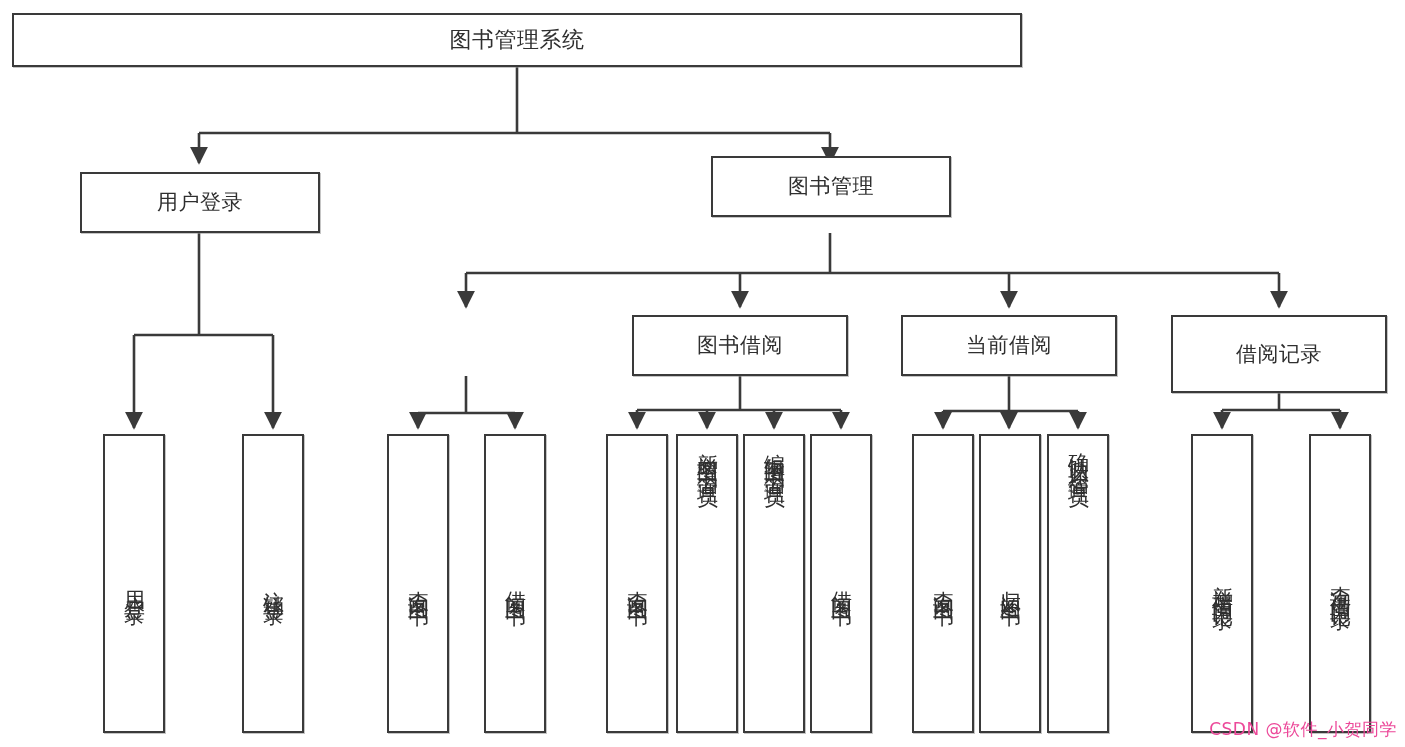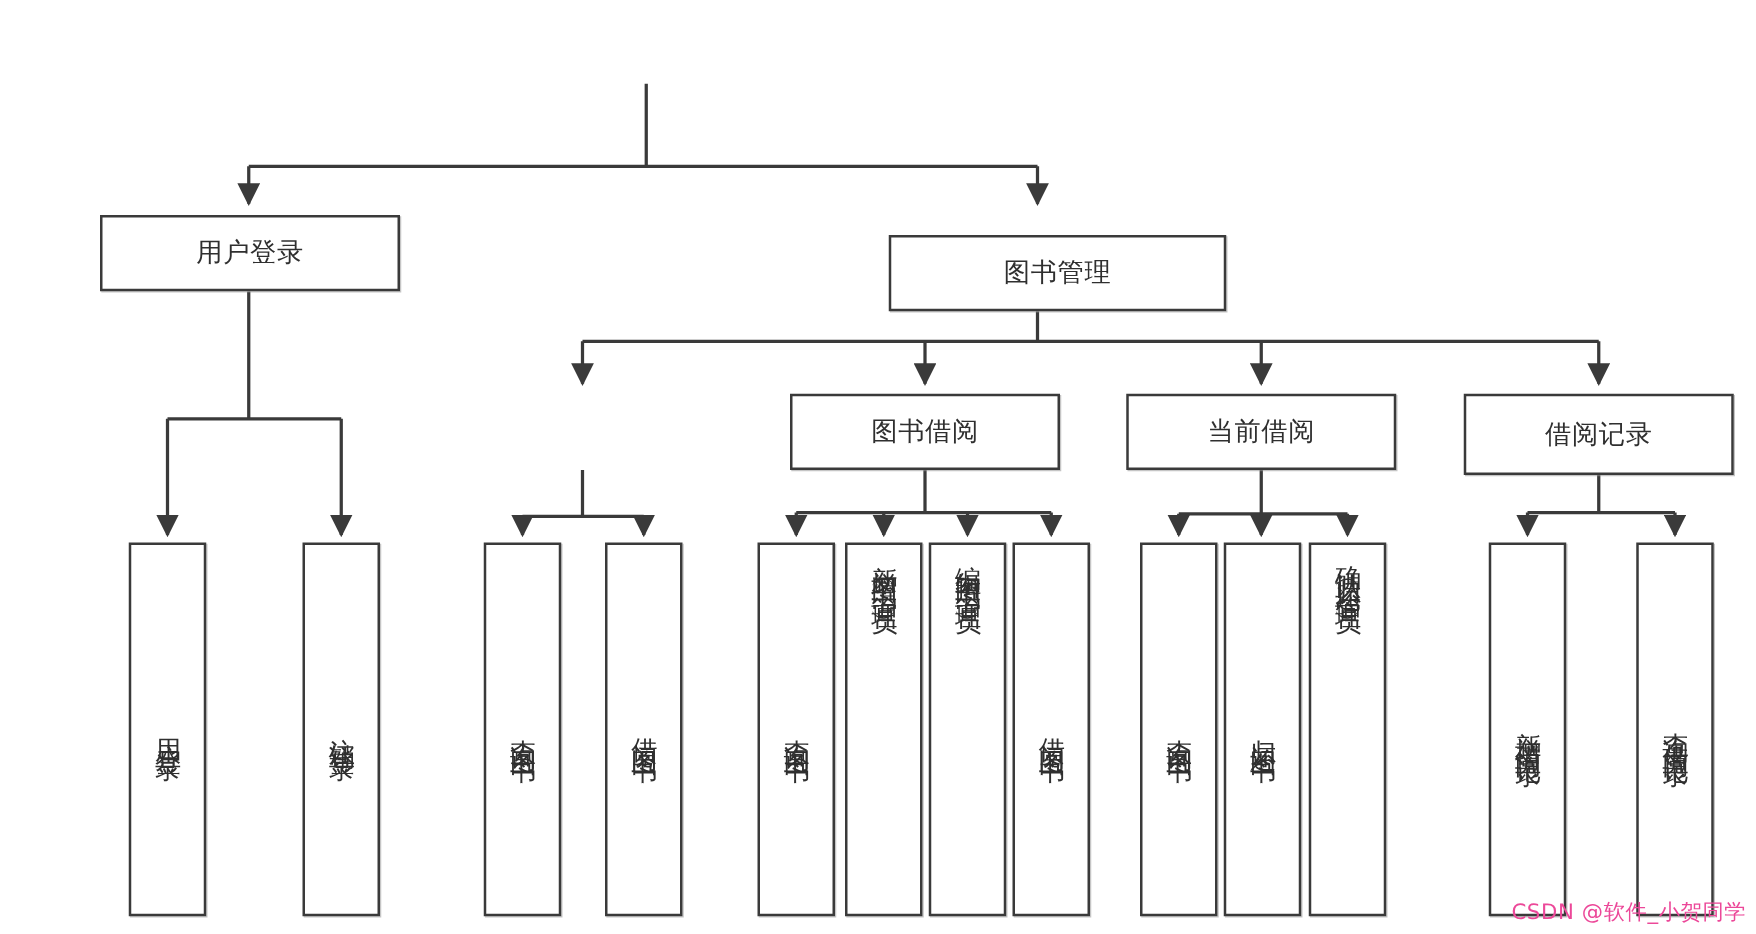--- a/index.html
+++ b/index.html
@@ -110,35 +110,38 @@
       <path d="M 1009 411 L 1009 428" marker-end="url(#arrow)"></path>
       <path d="M 1078 411 L 1078 428" marker-end="url(#arrow)"></path>
 
       <path d="M 1279 376 L 1279 410"></path>
       <path d="M 1222 410 L 1340 410"></path>
       <path d="M 1222 410 L 1222 428" marker-end="url(#arrow)"></path>
       <path d="M 1340 410 L 1340 428" marker-end="url(#arrow)"></path>
     </g>
   </svg>
 
+  <div class="node root" style="left:12px;top:13px;width:1010px;height:54px;">
+    <span class="label">图书管理系统</span>
+  </div>
 
   <div class="node" style="left:80px;top:172px;width:240px;height:61px;">
     <span class="label">用户登录</span>
   </div>
-  <div class="node" style="left:711px;top:188px;width:270px;height:61px;">
+  <div class="node" style="left:711px;top:156px;width:240px;height:61px;">
     <span class="label">图书管理</span>
   </div>
 
   <div class="node" style="left:632px;top:315px;width:216px;height:61px;">
     <span class="label">图书借阅</span>
   </div>
   <div class="node" style="left:901px;top:315px;width:216px;height:61px;">
     <span class="label">当前借阅</span>
   </div>
-  <div class="node" style="left:1171px;top:315px;width:216px;height:65px;">
+  <div class="node" style="left:1171px;top:315px;width:216px;height:78px;">
     <span class="label">借阅记录</span>
   </div>
 
   <div class="node leaf center" style="left:103px;top:434px;width:62px;height:299px;">
     <span class="label">用户登录</span>
   </div>
   <div class="node leaf center" style="left:242px;top:434px;width:62px;height:299px;">
     <span class="label">注销登录</span>
   </div>
 

